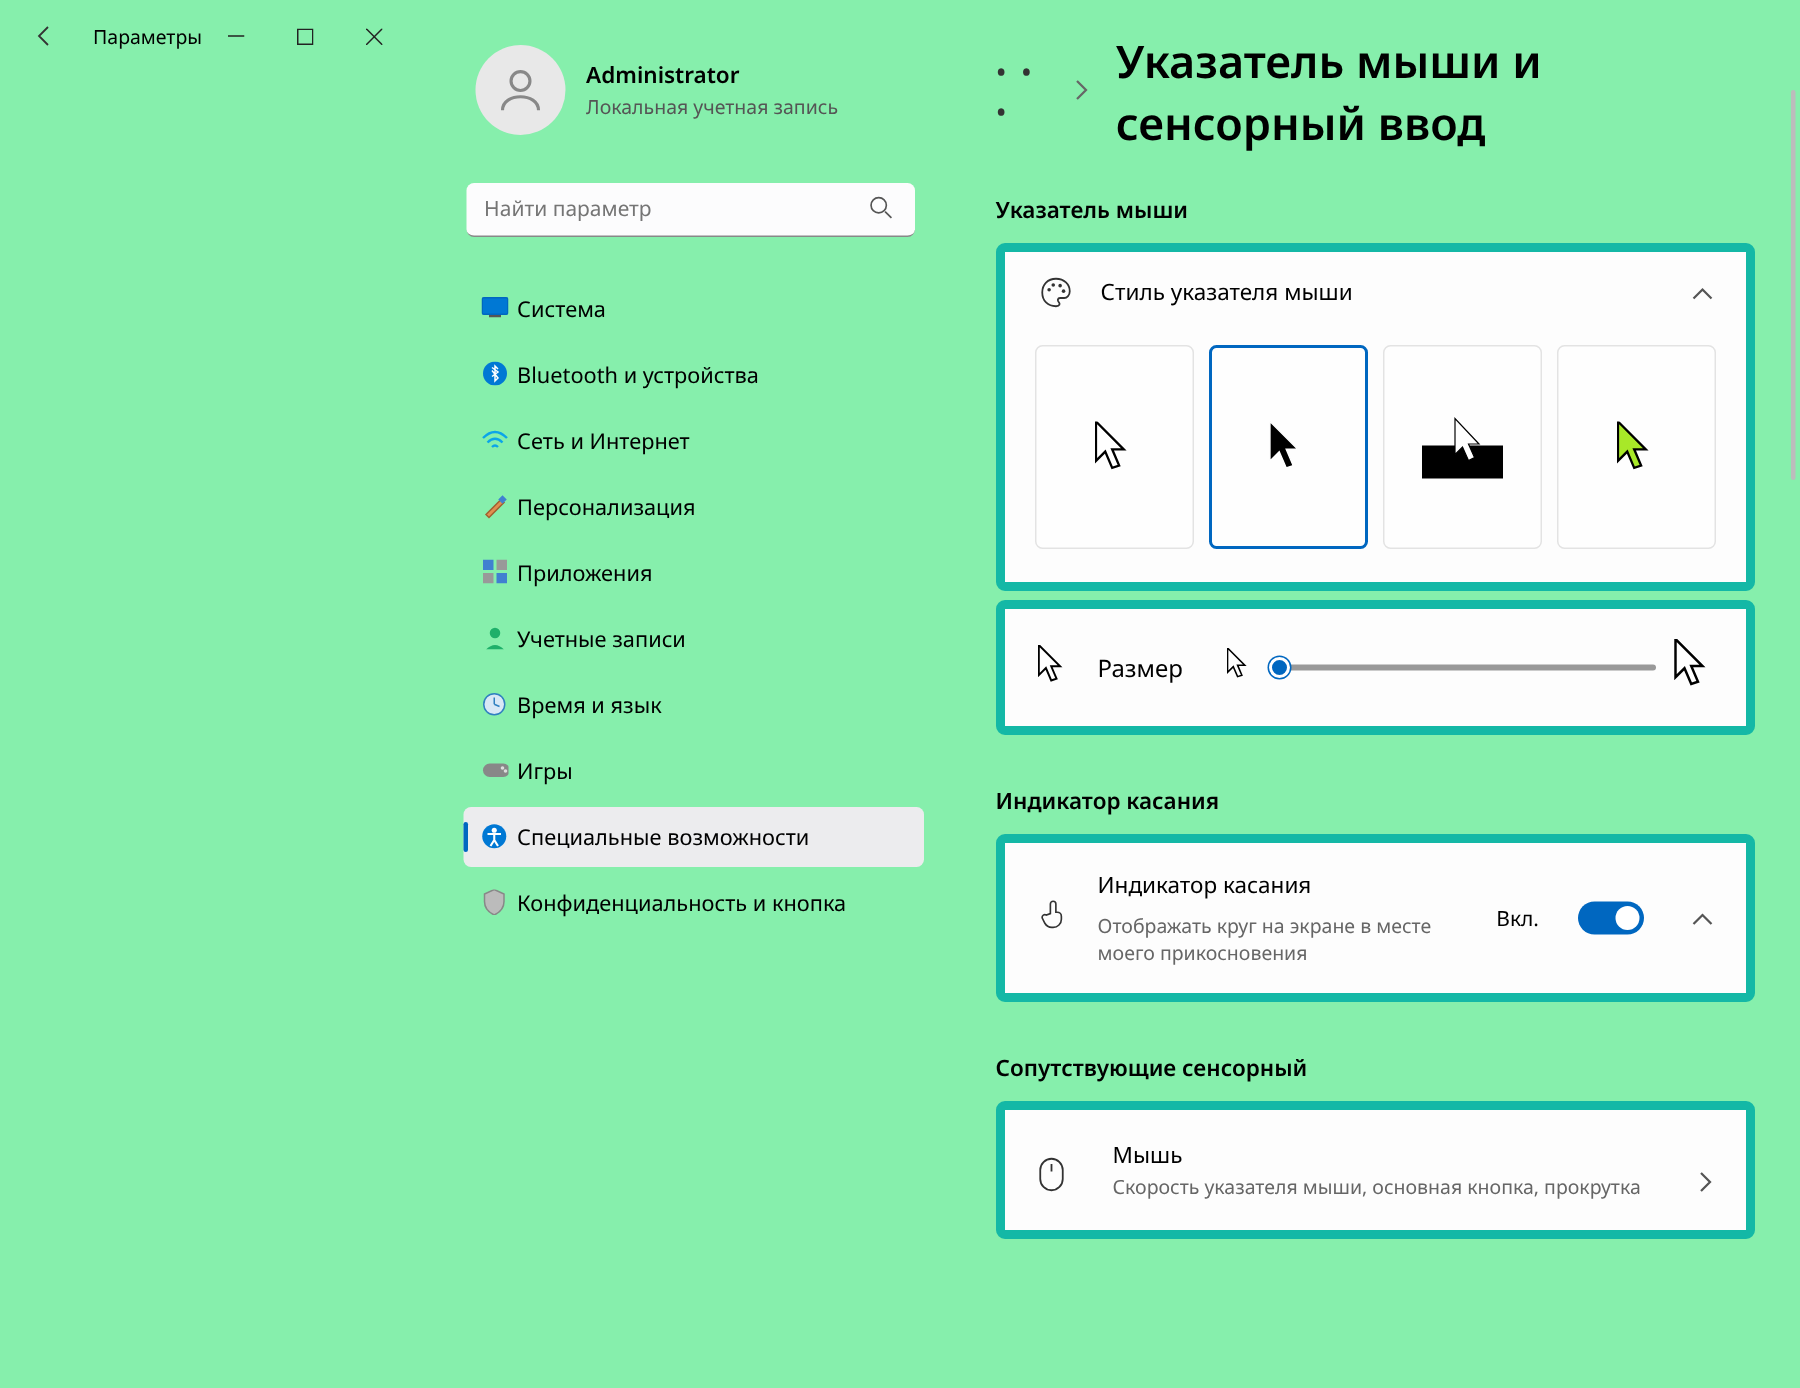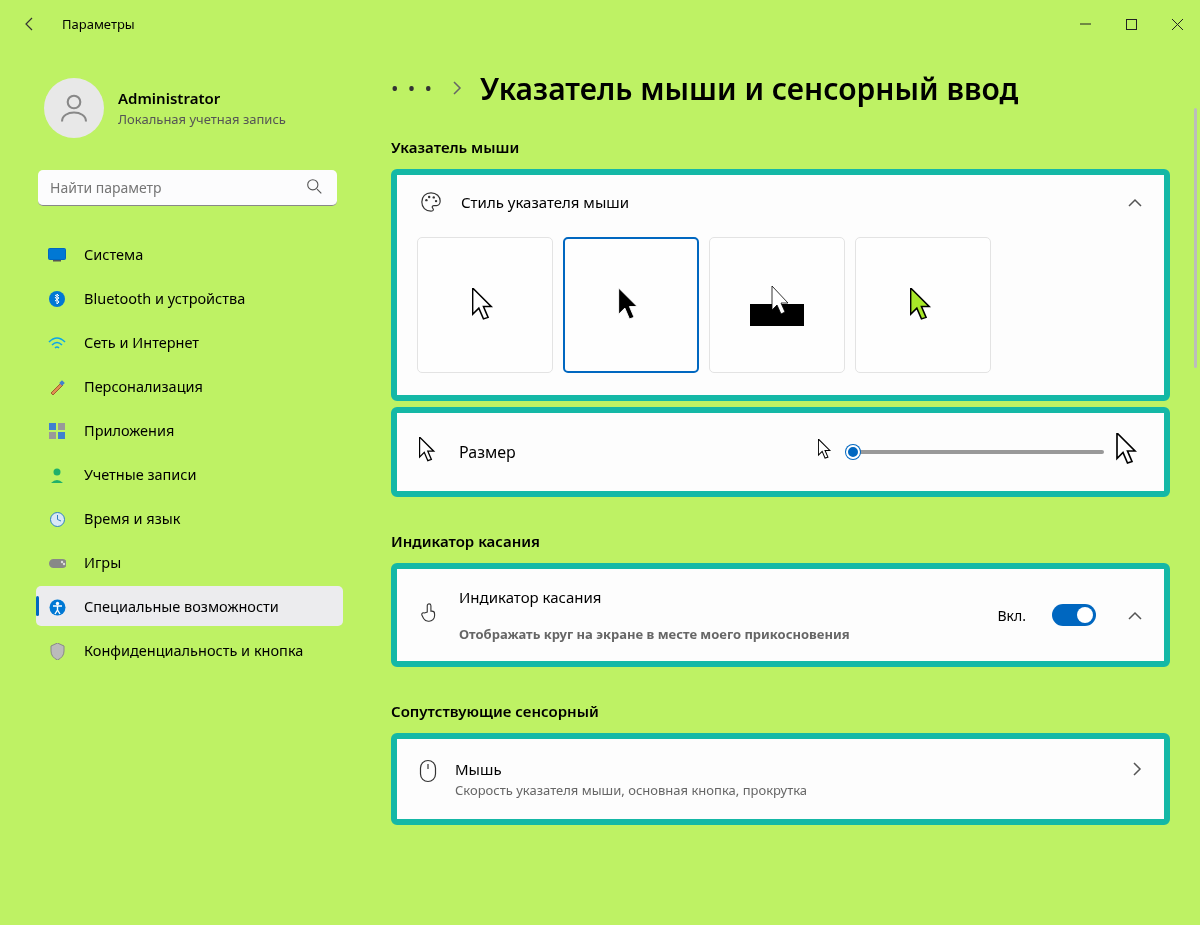--- a/index.html
+++ b/index.html
@@ -1,39 +1,39 @@
 <!DOCTYPE html>
 <html><head>
 <meta charset="utf-8">
 <style>
 * { box-sizing: border-box; margin: 0; padding: 0; font-family: "Segoe UI", system-ui, sans-serif; }
 body { background: #f3f3f3; width: 1200px; height: 925px; overflow: hidden; position: relative; }
 
-.window { width: 100%; height: 100%; background: #bef264; display: flex; flex-direction: column; }
+.window { width: 100%; height: 100%; background: #86efac; display: flex; flex-direction: row; }
 
 .titlebar { height: 48px; display: flex; align-items: center; padding-left: 10px; }
 .back-btn { width: 40px; height: 40px; display: flex; align-items: center; justify-content: center; cursor: pointer; }
 .titlebar-title { font-size: 13px; margin-left: 12px; color: #000; }
 .window-controls { margin-left: auto; display: flex; }
 .win-ctrl { width: 46px; height: 32px; display: flex; align-items: center; justify-content: center; cursor: pointer; }
 
 .body-area { flex: 1; display: flex; overflow: hidden; }
 
 .sidebar { width: 355px; padding: 20px 12px 0 36px; display: flex; flex-direction: column; }
 .user-block { display: flex; align-items: center; gap: 14px; padding: 10px 8px 14px; }
 .avatar { width: 60px; height: 60px; border-radius: 50%; background: #e8e8e8; display: flex; align-items: center; justify-content: center; }
 .user-text .uname { font-weight: 600; font-size: 15px; }
 .user-text .uacc { font-size: 13px; color: #555; margin-top: 2px; }
 
 .search-wrap { margin: 18px 6px 18px 2px; position: relative; }
 .search-input { width: 100%; height: 36px; padding: 0 40px 0 12px; border: none; border-bottom: 1px solid #888; border-radius: 5px; background: #fcfcfd; font-size: 14px; }
 .search-icon { position: absolute; right: 14px; top: 8px; color: #444; }
 
 .nav { display: flex; flex-direction: column; gap: 4px; margin-top: 10px; }
-.nav-item { display: flex; align-items: flex-end; gap: 18px; padding: 10px 12px; border-radius: 5px; cursor: pointer; font-size: 14.5px; position: relative; }
+.nav-item { display: flex; align-items: flex-start; gap: 6px; padding: 10px 12px; border-radius: 5px; cursor: pointer; font-size: 14.5px; position: relative; }
 .nav-item.active { background: #ececee; }
 .nav-item.active::before { content:""; position:absolute; left:0; top:10px; bottom:10px; width:3px; background:#0067c0; border-radius:2px; }
 .nav-item .nav-icon { width: 18px; height: 18px; display: flex; align-items: center; justify-content: center; font-size: 16px; }
 
 .main { flex: 1; padding: 20px 30px 0 36px; overflow-y: auto; position: relative; }
 
 .crumb-row { display: flex; align-items: center; gap: 18px; margin-bottom: 28px; }
 .dots { font-size: 20px; color: #333; letter-spacing: 2px; cursor: pointer; }
 .chev { color: #666; }
 .page-title { font-size: 30px; font-weight: 600; }
@@ -53,30 +53,30 @@
 .size-row { display: flex; align-items: center; padding: 20px 22px; gap: 20px; }
 .size-row .slider-wrap { flex: 1; display: flex; align-items: center; gap: 12px; justify-content: flex-end; }
 .slider { width: 258px; height: 4px; background: #999; border-radius: 2px; position: relative; }
 .slider-thumb { position: absolute; left: 0; top: -5px; width: 14px; height: 14px; border-radius: 50%; background: #0067c0; cursor: pointer; border: 2px solid #fff; box-shadow: 0 0 0 1px #0067c0; }
 
 .section-gap { margin-top: 34px; }
 
 .touch-row { display: flex; align-items: center; padding: 18px 22px; gap: 18px; }
 .touch-text { flex: 1; }
 .touch-text .t-title { font-size: 15px; }
-.touch-text .t-sub { font-size: 13px; color: #666; margin-top: 18px; font-weight: bold; }
+.touch-text .t-sub { font-size: 13px; color: #666; margin-top: 8px; }
 .toggle-label { font-size: 14px; margin-right: 8px; }
 .toggle { width: 44px; height: 22px; border-radius: 11px; background: #0067c0; position: relative; cursor: pointer; }
 .toggle::after { content:""; position:absolute; right:3px; top:3px; width:16px; height:16px; border-radius:50%; background:#fff; }
 
 .sub-row { display: flex; align-items: center; padding: 16px 22px 20px 68px; gap: 14px; border-top: 1px solid #eee; }
 .checkbox { width: 22px; height: 22px; border-radius: 4px; background: #0067c0; display: flex; align-items: center; justify-content: center; color: #fff; cursor: pointer; }
 .sub-row .sub-label { font-size: 15px; }
 
-.related-row { display: flex; align-items: flex-start; padding: 20px 22px; gap: 18px; cursor: pointer; }
+.related-row { display: flex; align-items: flex-end; padding: 20px 22px; gap: 32px; cursor: pointer; }
 .related-text .r-title { font-size: 15px; }
 .related-text .r-sub { font-size: 13px; color: #666; margin-top: 2px; }
 .related-row .chev-right { margin-left: auto; color: #555; }
 
 .vscroll { position:absolute; top:60px; right:3px; width:3px; height:260px; background:#bcbcbc; border-radius:2px; }
 </style>
 </head>
 <body>
 
 <div class="window">

